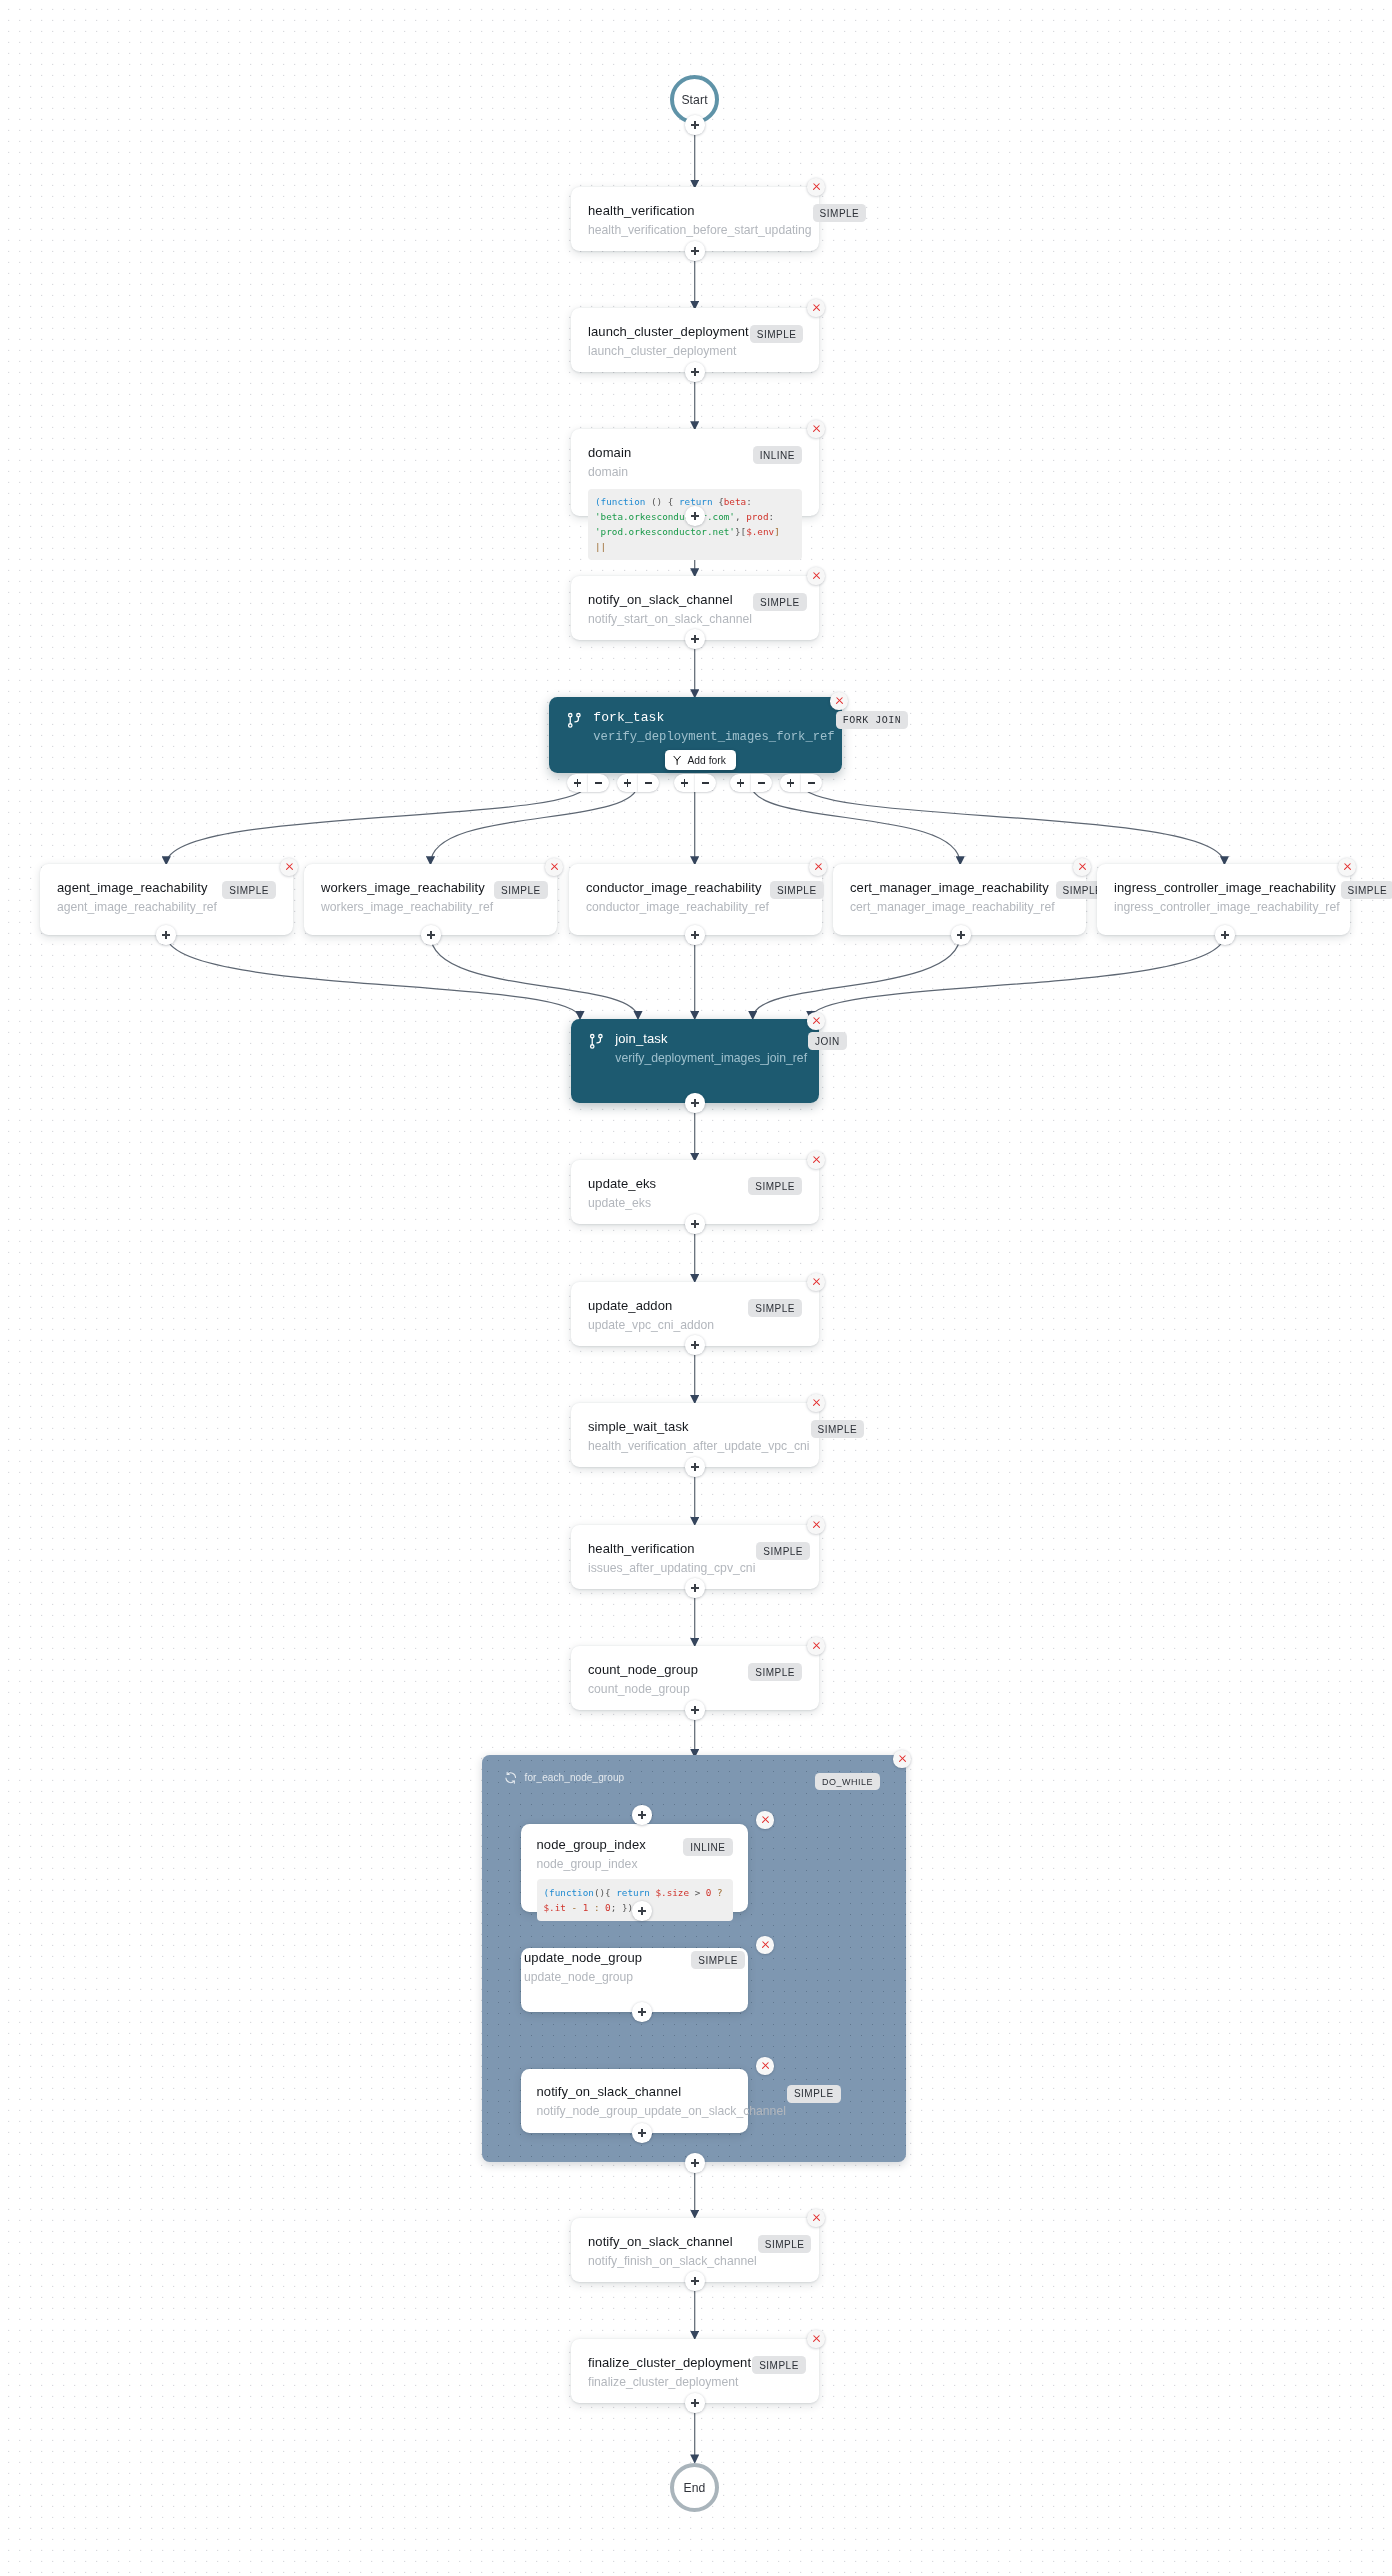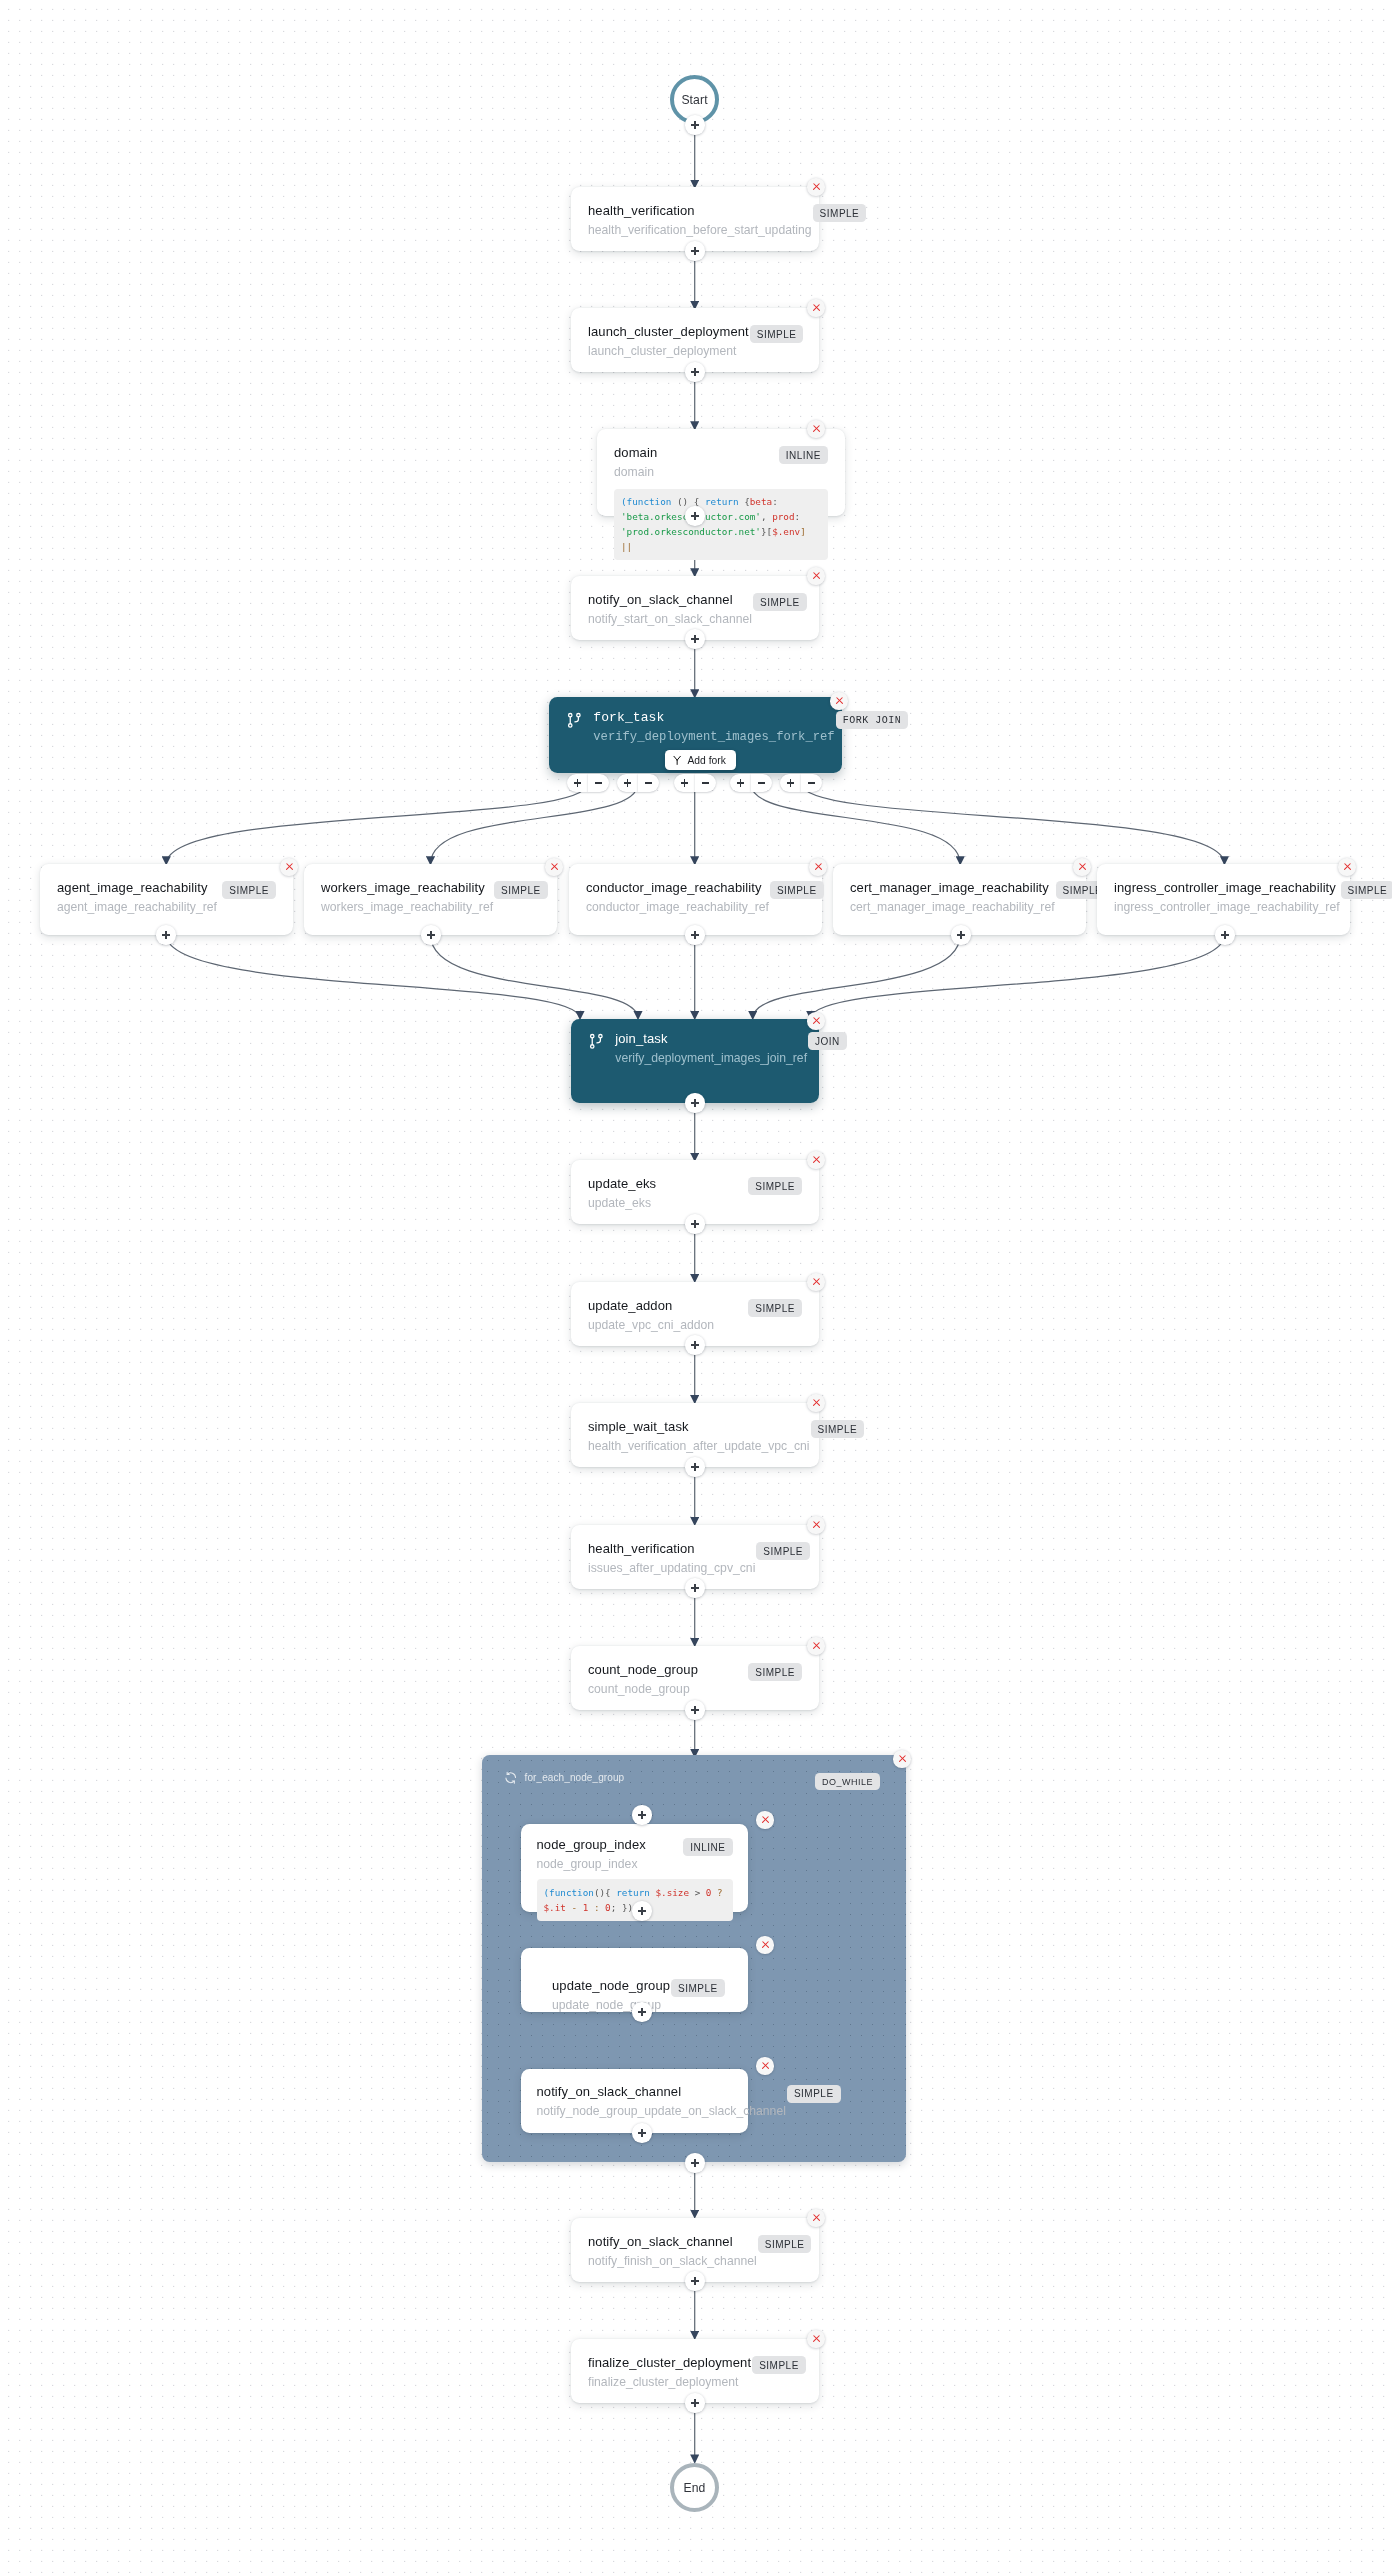--- a/index.html
+++ b/index.html
@@ -294,21 +294,21 @@
       <div>
         <div class="title">launch_cluster_deployment</div>
         <div class="ref">launch_cluster_deployment</div>
       </div>
       <div class="badge">SIMPLE</div>
     </div>
   </div>
   <div class="close" style="left:816px;top:308px;"></div>
   <div class="plus" style="left:695px;top:372px;"></div>
 
-  <div class="node" style="left:597px;top:429px;width:248px;height:87px;">
+  <div class="node" style="left:571px;top:429px;width:248px;height:87px;">
     <div class="head">
       <div>
         <div class="title">domain</div>
         <div class="ref">domain</div>
       </div>
       <div class="badge">INLINE</div>
     </div>
     <div class="code"><span class="kw">(function</span><span class="pl"> () { </span><span class="kw">return</span><span class="pl"> {</span><span class="var">beta</span><span class="pl">:</span>
 <span class="str">'beta.orkesconductor.com'</span><span class="pl">, </span><span class="var">prod</span><span class="pl">:</span>
 <span class="str">'prod.orkesconductor.net'</span><span class="pl">}[</span><span class="var">$.env</span><span class="op">] ||</span></div>
@@ -548,21 +548,21 @@
         <div class="title">node_group_index</div>
         <div class="ref">node_group_index</div>
       </div>
       <div class="badge">INLINE</div>
     </div>
     <div class="code" style="margin-top:7.7px;"><span class="kw">(function</span><span class="pl">(){ </span><span class="kw">return</span><span class="pl"> </span><span class="var">$.size</span><span class="pl"> &gt; </span><span class="num">0</span><span class="op"> ? </span><span class="var">$.it</span><span class="op"> - </span><span class="num">1</span><span class="op"> : </span><span class="num">0</span><span class="pl">; })();</span></div>
   </div>
   <div class="close" style="left:765px;top:1820px;"></div>
   <div class="plus" style="left:642px;top:1911px;"></div>
 
-  <div class="node" style="left:521px;top:1948px;width:227px;height:64px;padding:31px;">
+  <div class="node" style="left:521px;top:1948px;width:227px;height:64px;padding:3px;">
     <div class="head">
       <div>
         <div class="title">update_node_group</div>
         <div class="ref">update_node_group</div>
       </div>
       <div class="badge">SIMPLE</div>
     </div>
   </div>
   <div class="close" style="left:765px;top:1945px;"></div>
   <div class="plus" style="left:642px;top:2012px;"></div>

